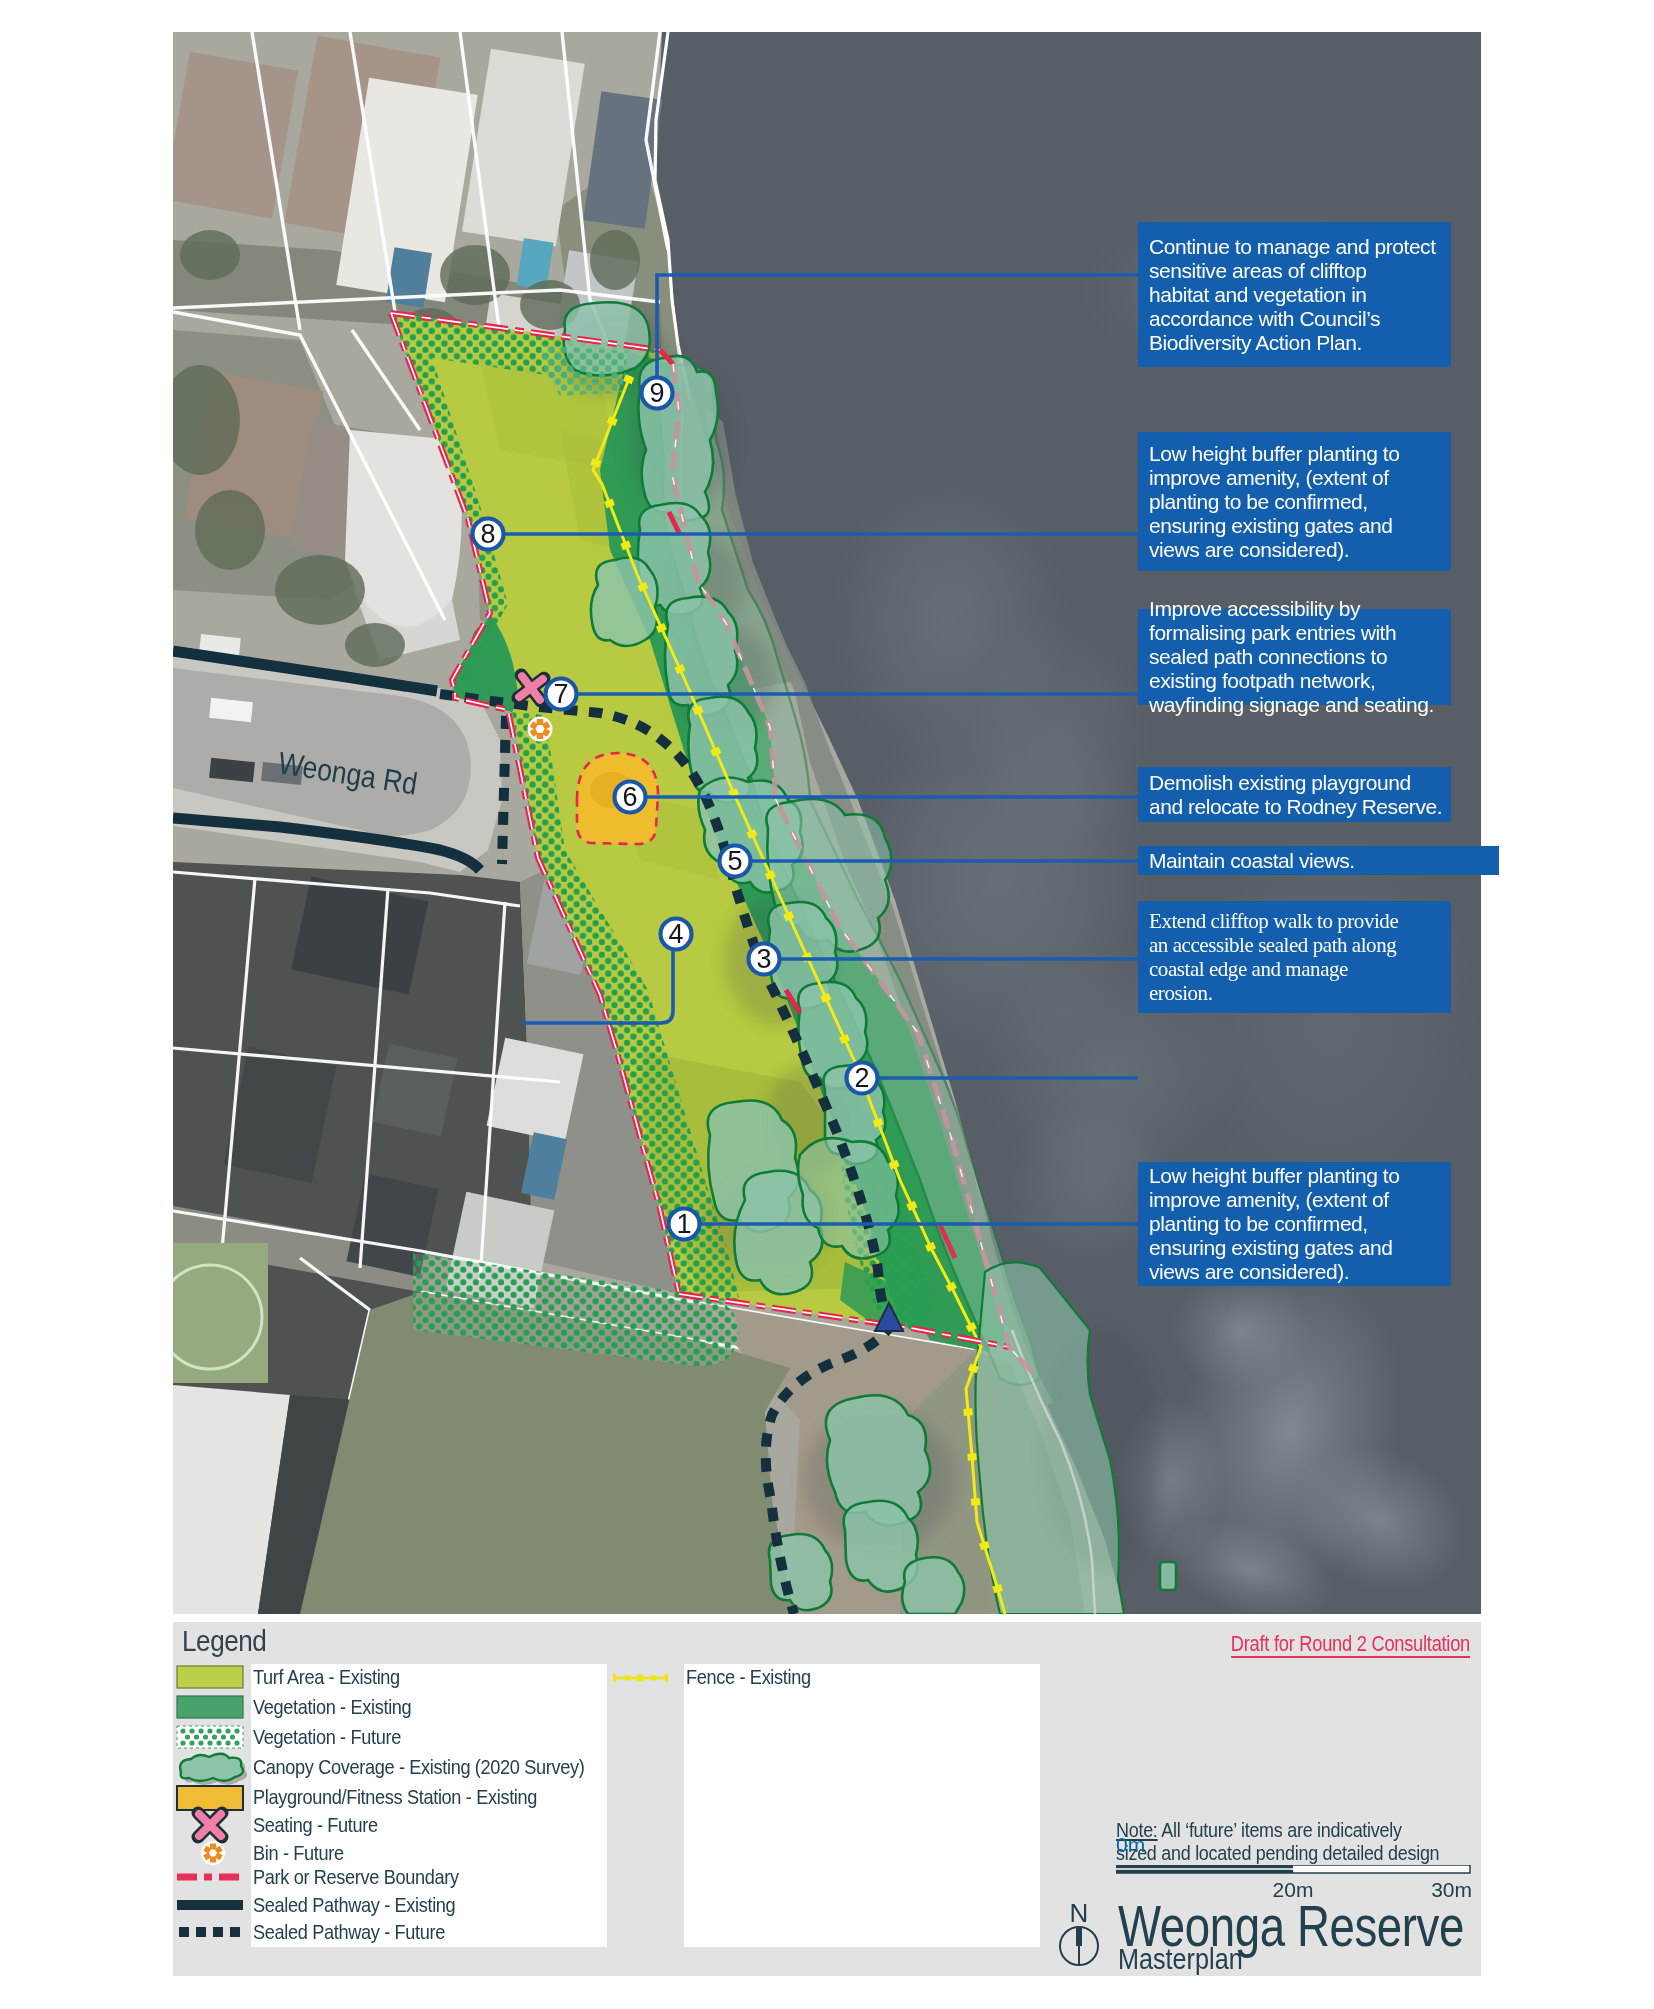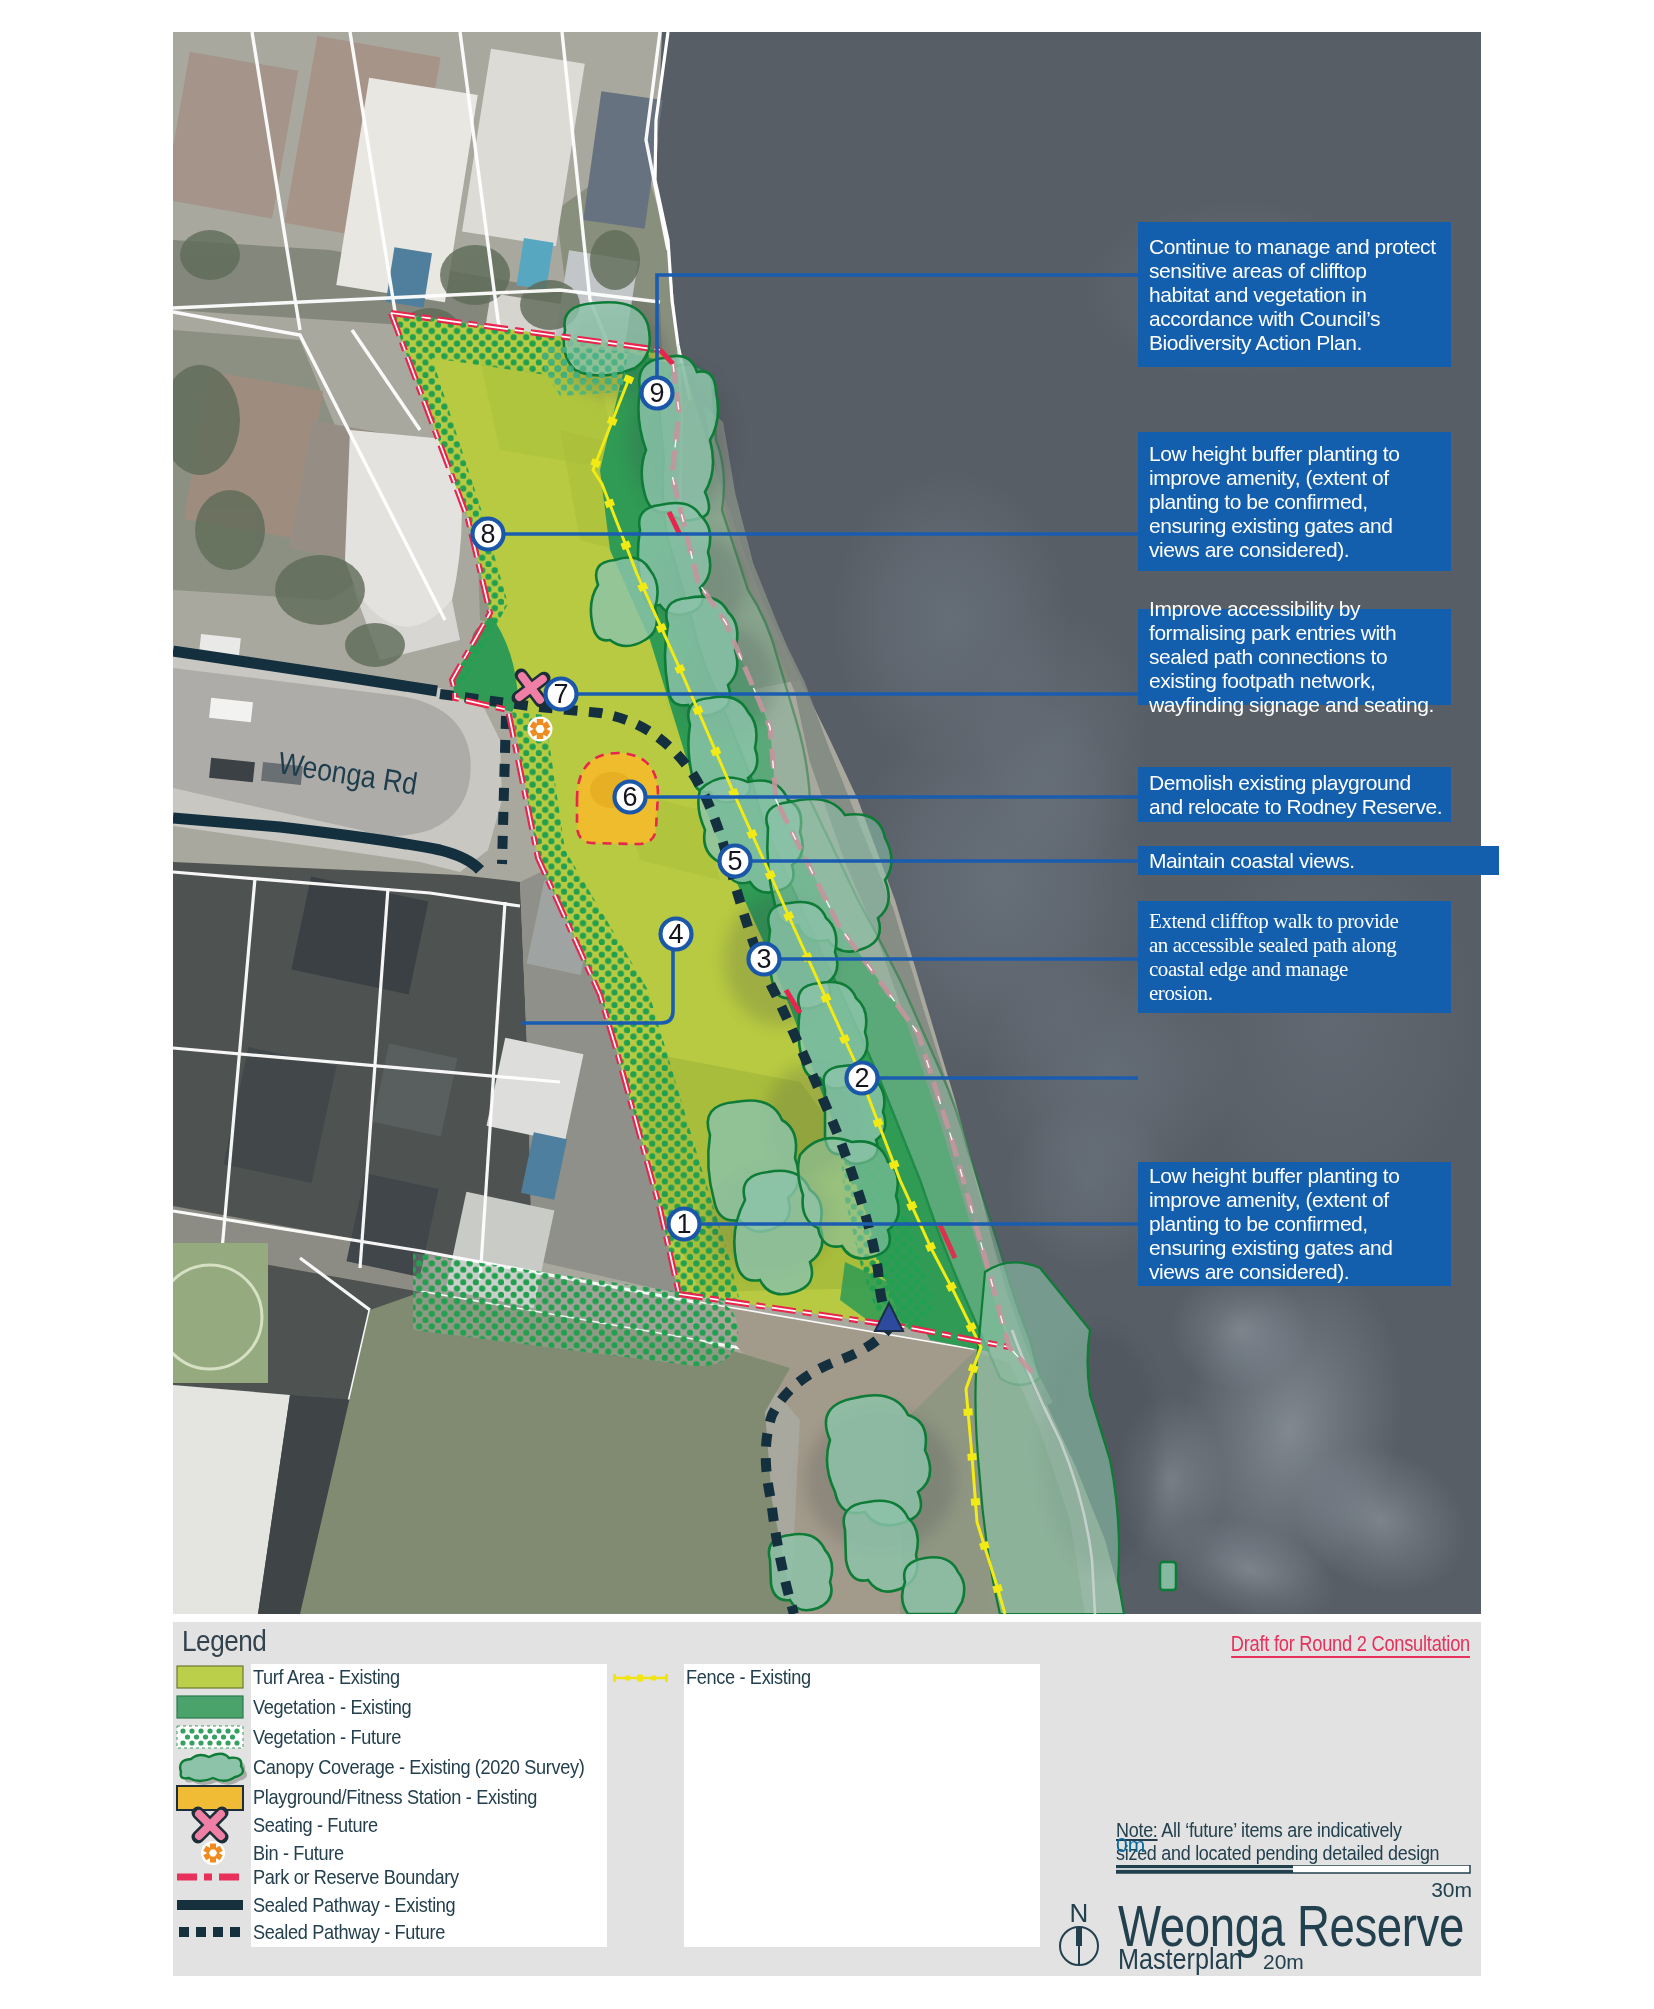--- a/index.html
+++ b/index.html
@@ -487,21 +487,21 @@
 
   <div style="position:absolute;left:1116px;top:1818px;width:400px;color:#22404d;font-size:20.5px;line-height:23px;letter-spacing:-0.3px;white-space:nowrap;transform:scaleX(0.875);transform-origin:0 0;"><span style="text-decoration:underline;">Note:</span> All ‘future’ items are indicatively<br>sized and located pending detailed design</div>
 
   <svg style="position:absolute;left:1116px;top:1865px;" width="356" height="12">
     <rect x="0" y="0" width="354" height="8" fill="#ffffff" stroke="#22404d" stroke-width="1.5"></rect>
     <rect x="0" y="0" width="177" height="8" fill="#22404d"></rect>
     <line x1="0" y1="4" x2="177" y2="4" stroke="#ffffff" stroke-width="1.5"></line>
   </svg>
 
   <div style="position:absolute;left:1116px;top:1833px;color:#0369a1;font-size:21px;">0m</div>
-  <div style="position:absolute;left:1263px;top:1950px;width:60px;color:#22404d;font-size:21px;">20m</div>
+  <div style="position:absolute;left:1263px;top:1878px;width:60px;text-align:center;color:#22404d;font-size:21px;">20m</div>
   <div style="position:absolute;left:1412px;top:1878px;width:60px;text-align:right;color:#22404d;font-size:21px;">30m</div>
 
   <svg style="position:absolute;left:1055px;top:1900px;" width="50" height="72">
     <text x="24" y="22" text-anchor="middle" fill="#22404d" font-size="26" font-family="Liberation Sans, sans-serif">N</text>
     <circle cx="24" cy="46" r="19" fill="none" stroke="#22404d" stroke-width="2"></circle>
     <rect x="21" y="27" width="6" height="19" fill="#22404d"></rect>
     <line x1="24" y1="46" x2="24" y2="65" stroke="#22404d" stroke-width="2"></line>
   </svg>
 
   <div style="position:absolute;left:1118px;top:1893px;color:#22404d;font-size:57px;letter-spacing:-0.5px;transform:scaleX(0.80);transform-origin:0 0;white-space:nowrap;">Weonga Reserve</div>

